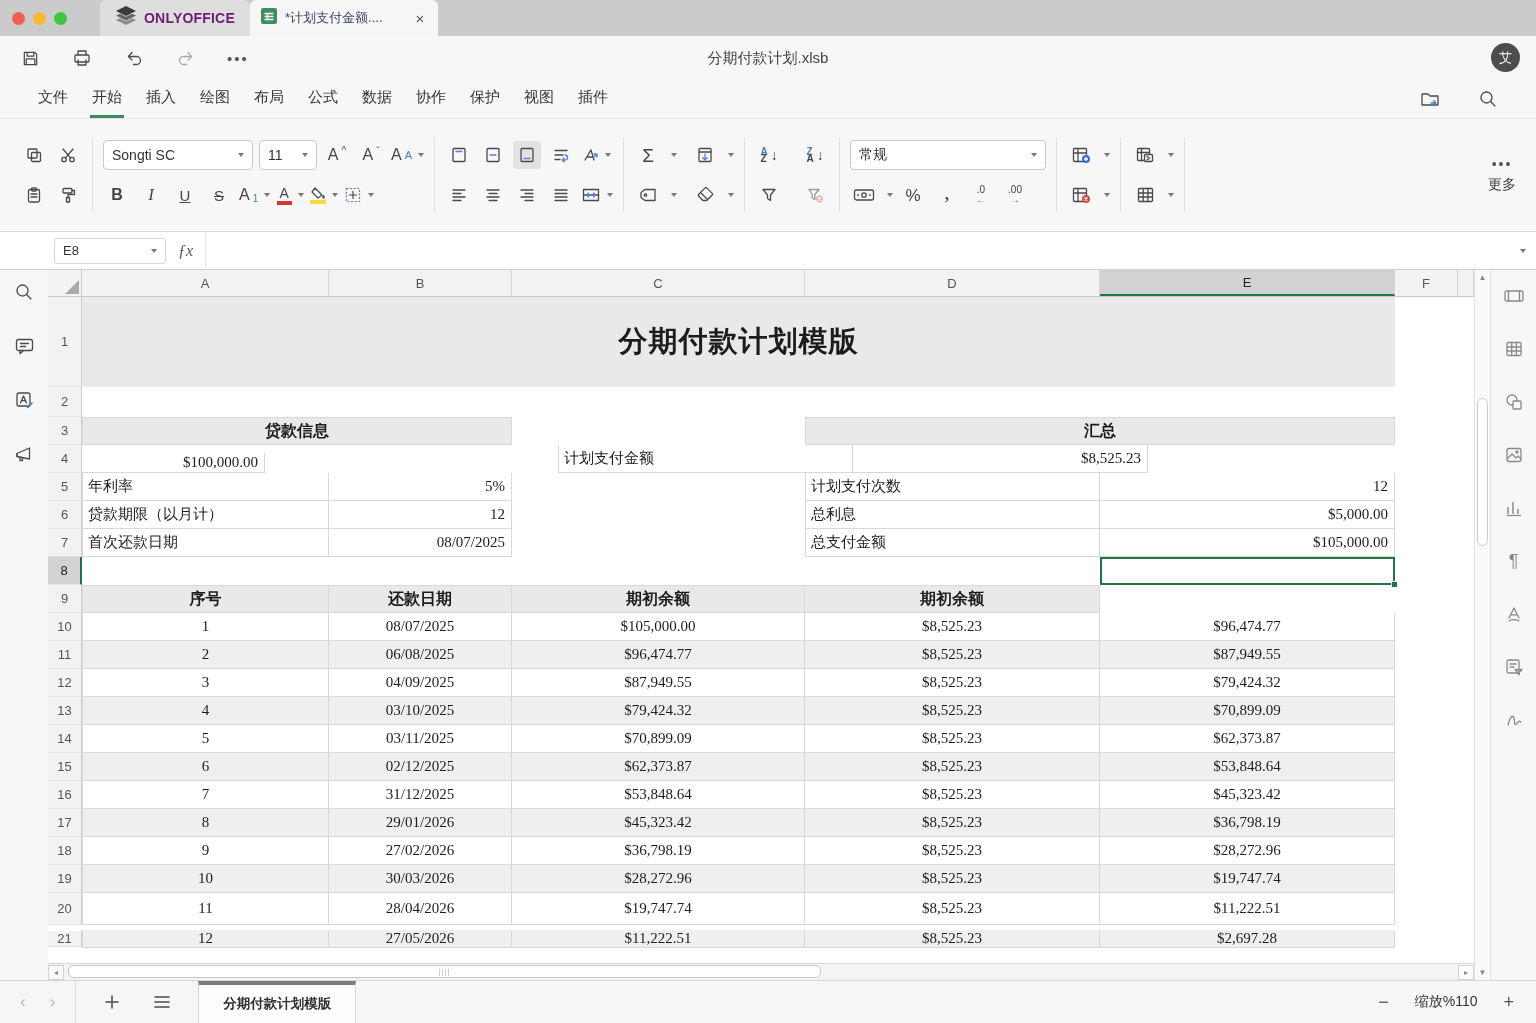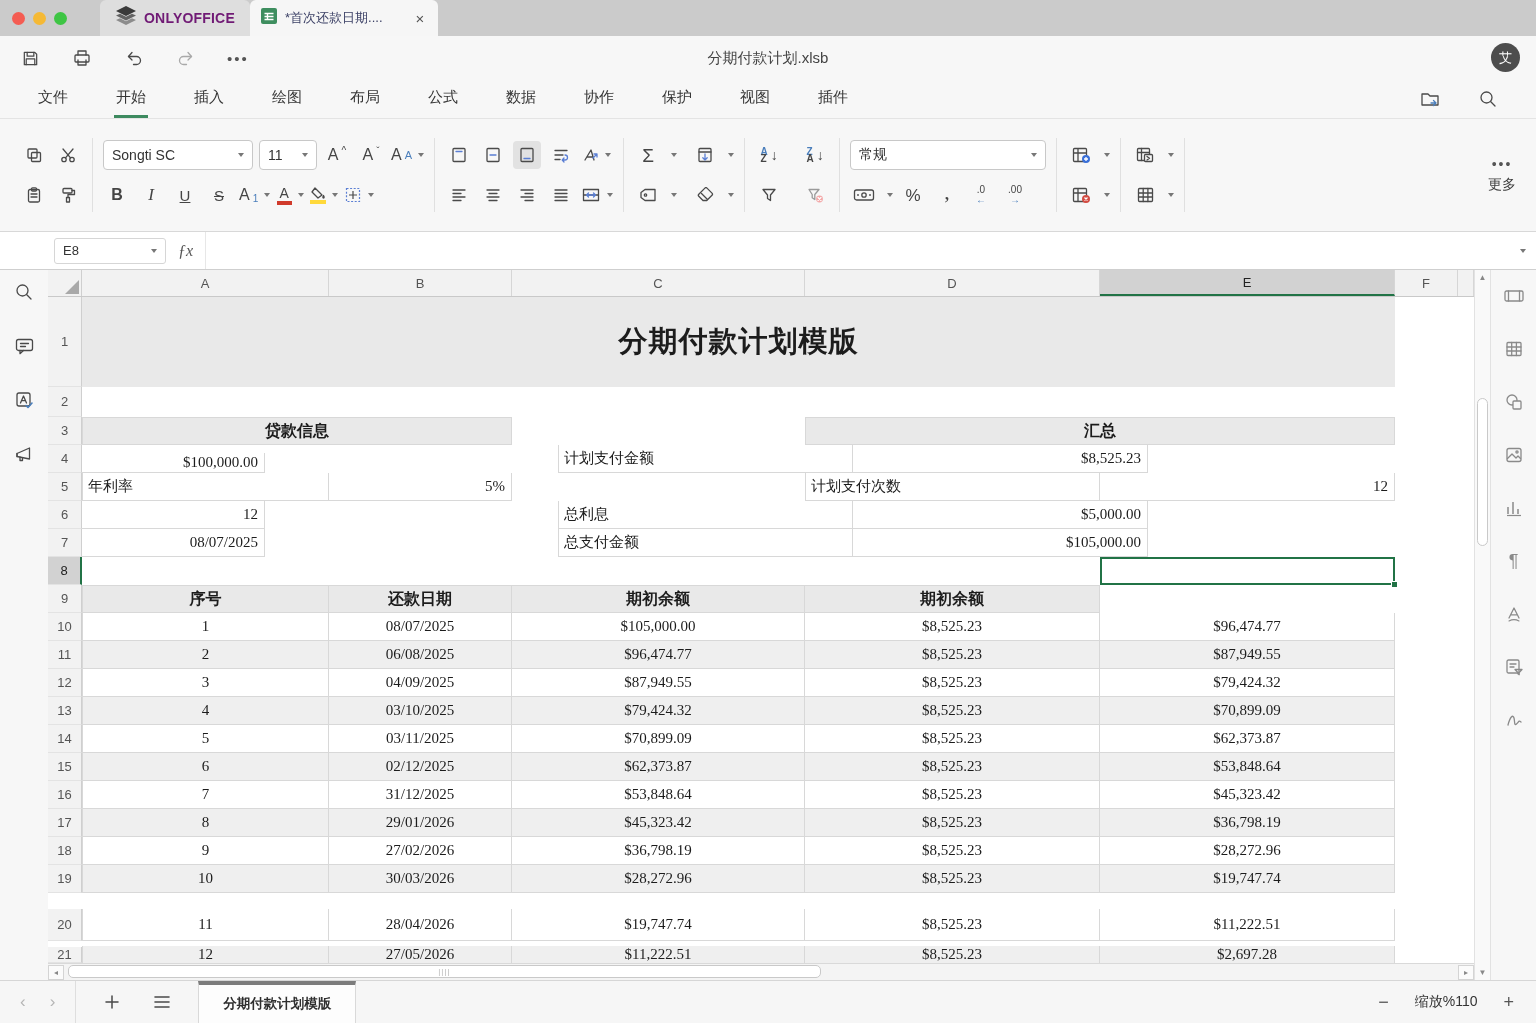--- a/index.html
+++ b/index.html
@@ -18,21 +18,21 @@
   .doc-tab-title { font-size:13px; color:#3c4166; white-space:nowrap; overflow:hidden; flex:1; }
   .tab-close { color:#555; font-size:15px; width:16px; text-align:center; cursor:default; }
 
   
   .header { background:#f7f7f7; flex:none; }
   .quickrow { height:44px; display:flex; align-items:center; position:relative; padding:0 16px; }
   .q-icons { display:flex; align-items:center; gap:24px; }
   .doc-title { position:absolute; left:0; right:0; text-align:center; font-size:15px; color:#444; pointer-events:none; }
   .avatar { position:absolute; right:16px; top:7px; width:29px; height:29px; border-radius:50%; background:#4d4d4d; color:#fff; font-size:13px; display:flex; align-items:center; justify-content:center; }
   .menurow { height:38px; display:flex; align-items:center; padding:0 18px 0 36px; position:relative; }
-  .menu-tabs { display:flex; gap:44px; }
+  .menu-tabs { display:flex; gap:20px; }
   .menu-tab { font-size:15px; color:#363636; height:38px; display:flex; align-items:center; border-bottom:3px solid transparent; padding:0 2px; cursor:default; }
   .menu-tab.active { border-bottom-color:#3d8a5f; font-weight:500; }
   .menu-right { position:absolute; right:34px; display:flex; gap:30px; align-items:center; }
 
   
   .toolbar { height:114px; background:#f7f7f7; border-top:1px solid #e4e4e4; border-bottom:1px solid #d8d8d8; display:flex; align-items:center; padding:0 10px; flex:none; }
   .tgroup { display:flex; flex-direction:column; gap:8px; padding:0 10px; }
   .trow { display:flex; align-items:center; gap:6px; height:32px; }
   .tdiv { width:1px; height:74px; background:#e0e0e0; flex:none; }
   .tb { min-width:28px; height:28px; display:flex; align-items:center; justify-content:center; border-radius:4px; color:#454545; gap:3px; }
@@ -129,21 +129,21 @@
     </div>
     <div class="doc-tab">
       <span>
         <svg width="18" height="18" viewBox="0 0 18 18">
             <rect x="1" y="1" width="16" height="16" rx="2" fill="#3e8e5f"></rect>
             <g stroke="#fff" stroke-width="1.4">
               <path d="M4.5 6.5h9M4.5 9.5h9M4.5 12.5h9M7.5 6.5v6"></path>
             </g>
           </svg>
       </span>
-      <span class="doc-tab-title">*首次还款日期....</span>
+      <span class="doc-tab-title">*计划支付金额....</span>
       <span class="tab-close">×</span>
     </div>
   </div>
 
   <div class="header">
     <div class="quickrow">
       <div class="q-icons">
         <span class="tb">
           <svg class="i" width="19" height="19" viewBox="0 0 20 20">
               <path d="M3.5 3.5h11l2 2v11h-13z"></path>
@@ -628,27 +628,29 @@
           <div class="grow" style="height: 28px;">
             <div class="rhdr" style="width: 34px;">5</div>
             <div class="cell al bL bB bR" style="width: 247px;">年利率</div>
             <div class="cell ar bB bR" style="width: 183px;">5%</div>
             <div class="cell blank" style="width: 293px;"></div>
             <div class="cell al bL bB bR" style="width: 295px;">计划支付次数</div>
             <div class="cell ar bB bR" style="width: 295px;">12</div>
           </div>
           <div class="grow" style="height: 28px;">
             <div class="rhdr" style="width: 34px;">6</div>
+            <div class="cell al bL bB bR" style="width: 247px;">贷款期限（以月计）</div>
             <div class="cell ar bB bR" style="width: 183px;">12</div>
             <div class="cell blank" style="width: 293px;"></div>
             <div class="cell al bL bB bR" style="width: 295px;">总利息</div>
             <div class="cell ar bB bR" style="width: 295px;">$5,000.00</div>
           </div>
           <div class="grow" style="height: 28px;">
             <div class="rhdr" style="width: 34px;">7</div>
+            <div class="cell al bL bB bR" style="width: 247px;">首次还款日期</div>
             <div class="cell ar bB bR" style="width: 183px;">08/07/2025</div>
             <div class="cell blank" style="width: 293px;"></div>
             <div class="cell al bL bB bR" style="width: 295px;">总支付金额</div>
             <div class="cell ar bB bR" style="width: 295px;">$105,000.00</div>
           </div>
           <div class="grow" style="height: 28px;">
             <div class="rhdr selr" style="width: 34px;">8</div>
             <div class="cell blank" style="width: 1018px;"></div>
             <div class="cell blank selcell" style="width: 295px;">
               <div class="handle"></div>
@@ -734,21 +736,21 @@
             <div class="cell ac bB bR" style="width: 295px;">$28,272.96</div>
           </div>
           <div class="grow bandrow" style="height: 28px;">
             <div class="rhdr" style="width: 34px;">19</div>
             <div class="cell ac bB bR bL" style="width: 247px;">10</div>
             <div class="cell ac bB bR" style="width: 183px;">30/03/2026</div>
             <div class="cell ac bB bR" style="width: 293px;">$28,272.96</div>
             <div class="cell ac bB bR" style="width: 295px;">$8,525.23</div>
             <div class="cell ac bB bR" style="width: 295px;">$19,747.74</div>
           </div>
-          <div class="grow" style="height: 32px; margin-top: 16px;">
+          <div class="grow" style="height: 32px;">
             <div class="rhdr" style="width: 34px;">20</div>
             <div class="cell ac bB bR bL" style="width: 247px;">11</div>
             <div class="cell ac bB bR" style="width: 183px;">28/04/2026</div>
             <div class="cell ac bB bR" style="width: 293px;">$19,747.74</div>
             <div class="cell ac bB bR" style="width: 295px;">$8,525.23</div>
             <div class="cell ac bB bR" style="width: 295px;">$11,222.51</div>
           </div>
           <div class="grow bandrow" style="height: 28px; align-items: center;">
             <div class="rhdr" style="width: 34px;">21</div>
             <div class="cell ac bB bR bL" style="width: 247px;">12</div>

